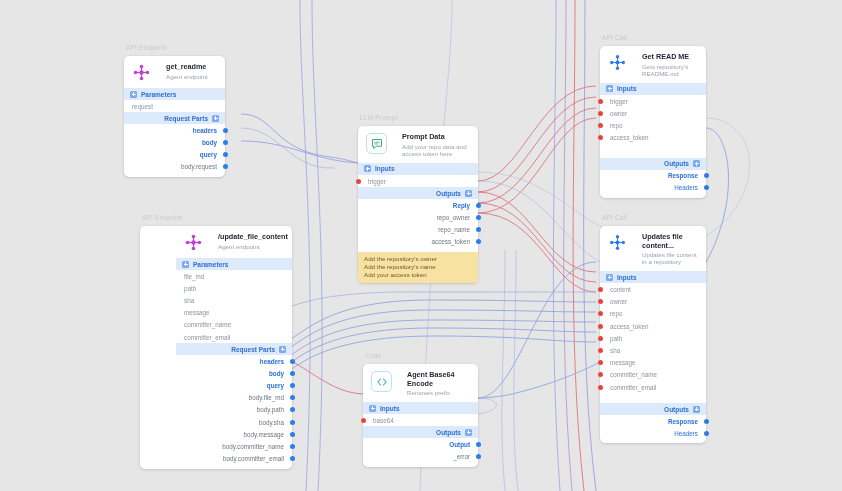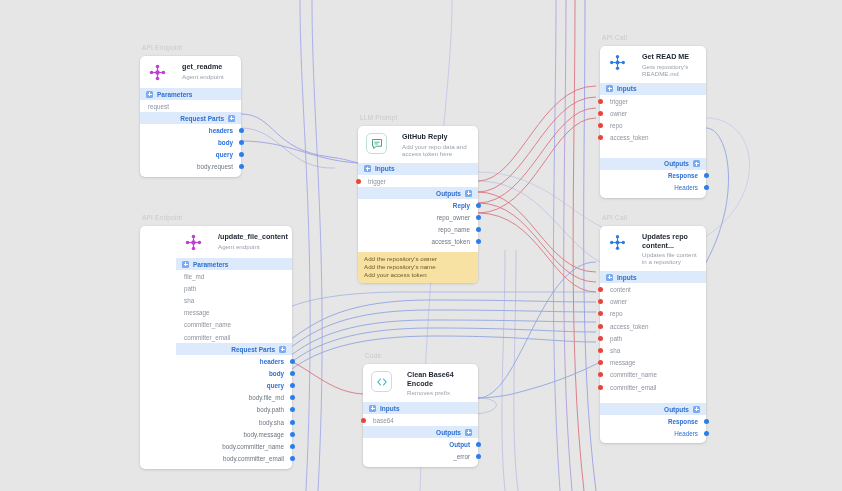--- a/index.html
+++ b/index.html
@@ -90,21 +90,21 @@
       <path d="M256,327 C270,327 266,290 420,292 C520,292 548,292 596,292" stroke="#7f9ae0" opacity="0.7"></path>
 
       <path d="M256,352 C300,352 320,392 363,394" stroke="#d9606e"></path>
 
       <path d="M478,181 C540,181 560,240 600,262" stroke="#9a9ee8" opacity="0.55"></path>
       <path d="M478,172 C545,172 575,220 610,230" stroke="#9a9ee8" opacity="0.45"></path>
       <path d="M706,118 C760,118 770,200 700,240" stroke="#9a9ee8" opacity="0.4"></path>
     </g>
   </svg>
 
-  <div class="node" style="left:140px;top:56px;width:101px;">
+  <div class="node" style="left:124px;top:56px;width:101px;">
     <div class="node-type">API Endpoint</div>
     <div class="nhead">
       <div class="nicon">
         <svg width="17" height="17" viewBox="0 0 20 20">
             <g fill="#c13fd6">
               <circle cx="10" cy="10" r="2.6"></circle>
               <circle cx="10" cy="3" r="2.1"></circle>
               <circle cx="10" cy="17" r="2.1"></circle>
               <circle cx="3" cy="10" r="2.1"></circle>
               <circle cx="17" cy="10" r="2.1"></circle>
@@ -185,21 +185,21 @@
     <div class="node-type">LLM Prompt</div>
     <div class="nhead">
       <div class="nicon" style="border:1px solid #bfe3d2;">
         <svg width="12" height="12" viewBox="0 0 16 16">
             <path d="M2 2h12v9H7l-3.5 3V11H2z" fill="none" stroke="#3aa87a" stroke-width="1.3" stroke-linejoin="round"></path>
             <rect x="4.5" y="5" width="7" height="1.1" fill="#3aa87a"></rect>
             <rect x="4.5" y="7.4" width="5" height="1.1" fill="#3aa87a"></rect>
           </svg>
       </div>
       <div>
-        <div class="ntitle">GitHub Reply</div>
+        <div class="ntitle">Prompt Data</div>
         <div class="nsub">Add your repo data and access token here</div>
       </div>
     </div>
     <div class="sect">
       <span class="sqbtn"></span>
       <span>Inputs</span>
     </div>
     <div class="row portL"><span class="port in"></span><span>trigger</span></div>
     <div class="sect right">
       <span>Outputs</span>
@@ -219,21 +219,21 @@
 
   <div class="node" style="left:363px;top:364px;width:115px;">
     <div class="node-type">Code</div>
     <div class="nhead">
       <div class="nicon" style="border:1px solid #b9e4ec;">
         <svg width="12" height="12" viewBox="0 0 16 16">
             <path d="M6 4L2.5 8 6 12M10 4l3.5 4L10 12" fill="none" stroke="#2bb3c6" stroke-width="1.5" stroke-linecap="round" stroke-linejoin="round"></path>
           </svg>
       </div>
       <div>
-        <div class="ntitle">Clean Base64 Encode</div>
+        <div class="ntitle">Agent Base64 Encode</div>
         <div class="nsub">Removes prefix</div>
       </div>
     </div>
     <div class="sect">
       <span class="sqbtn"></span>
       <span>Inputs</span>
     </div>
     <div class="row portL"><span class="port in"></span><span>base64</span></div>
     <div class="sect right">
       <span>Outputs</span>
@@ -293,21 +293,21 @@
               <circle cx="10" cy="3.2" r="2"></circle>
               <circle cx="10" cy="16.8" r="2"></circle>
               <circle cx="3.2" cy="10" r="2"></circle>
               <circle cx="16.8" cy="10" r="2"></circle>
               <rect x="9.4" y="3.2" width="1.2" height="13.6"></rect>
               <rect x="3.2" y="9.4" width="13.6" height="1.2"></rect>
             </g>
           </svg>
       </div>
       <div>
-        <div class="ntitle">Updates repo content...</div>
+        <div class="ntitle">Updates file content...</div>
         <div class="nsub">Updates file content in a repository</div>
       </div>
     </div>
     <div class="sect">
       <span class="sqbtn"></span>
       <span>Inputs</span>
     </div>
     <div class="row portL"><span class="port in"></span><span>content</span></div>
     <div class="row portL"><span class="port in"></span><span>owner</span></div>
     <div class="row portL"><span class="port in"></span><span>repo</span></div>

